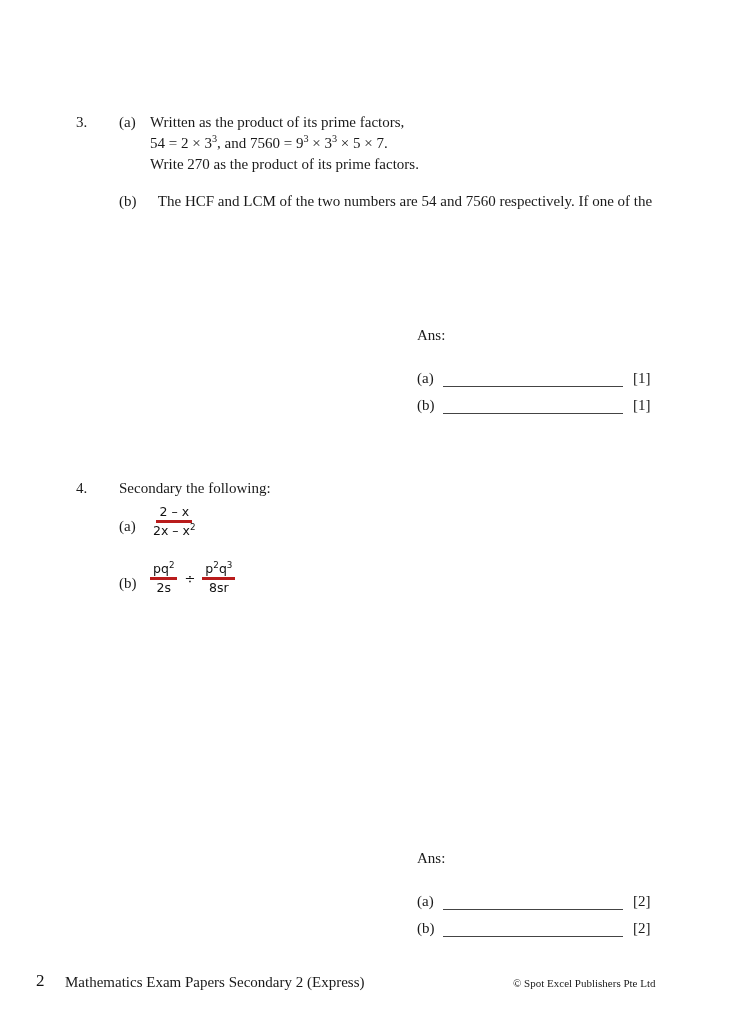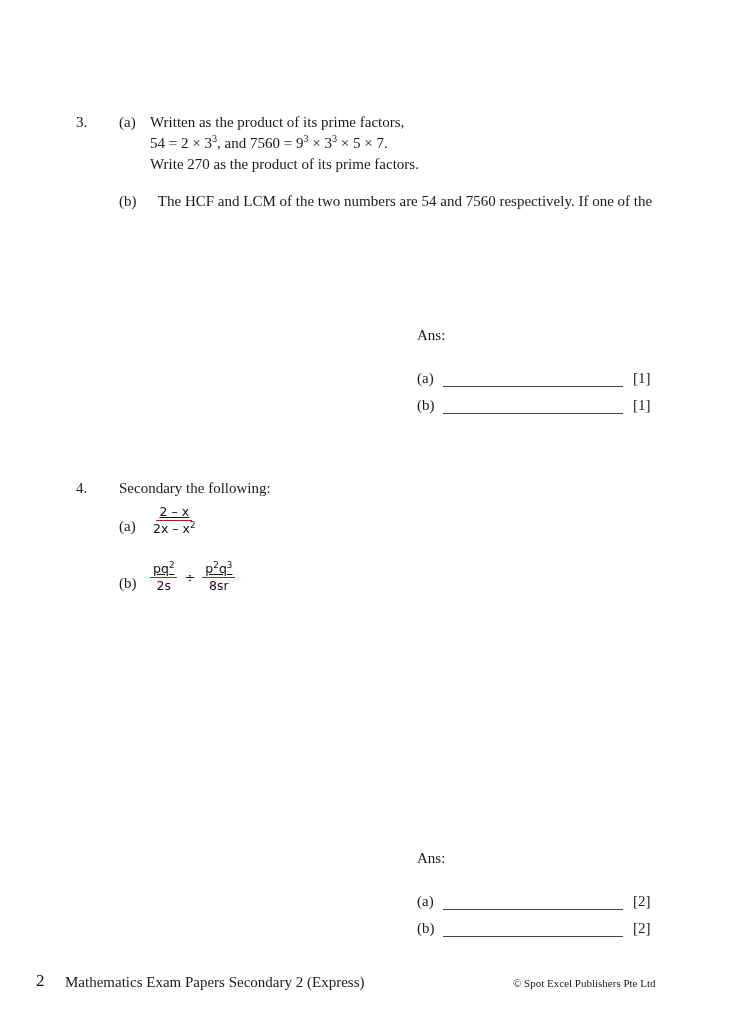--- a/index.html
+++ b/index.html
@@ -76,23 +76,22 @@
   #q4-a-math { left: 150px; top: 27px; }
   #q4-b-math { left: 150px; top: 84px; }
   .frac {
     display: inline-flex;
     flex-direction: column;
     align-items: center;
     line-height: 1.12;
   }
   .frac .num {
     padding: 0 3px 1px 3px;
-    border-bottom: 1px solid #b91c1c;
+    border-bottom: 3px solid #b91c1c;
     white-space: nowrap;
-    text-decoration: underline;
   }
   .frac .den {
     padding: 1px 3px 0 3px;
     white-space: nowrap;
   }
   .frac sup { font-size: 0.7em; }
   .op {
     padding: 0 7px;
     font-size: 13px;
   }

